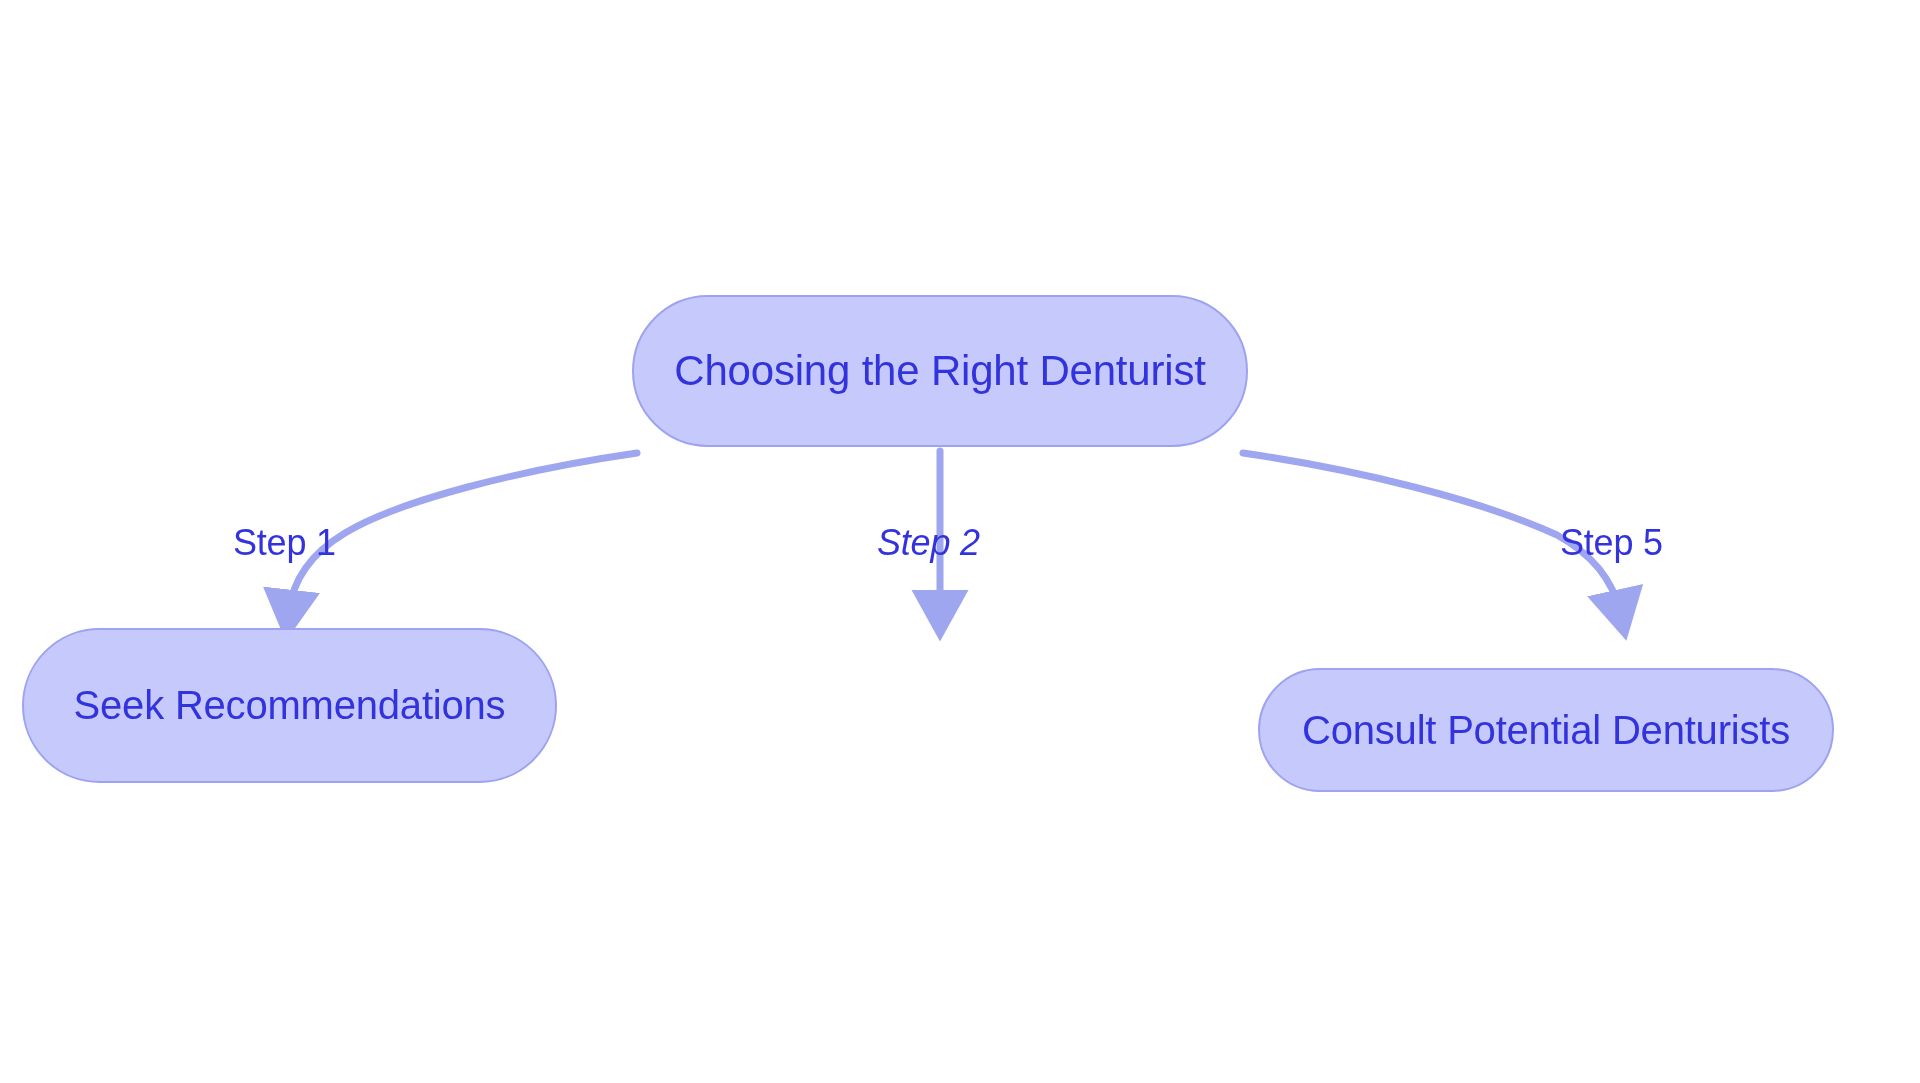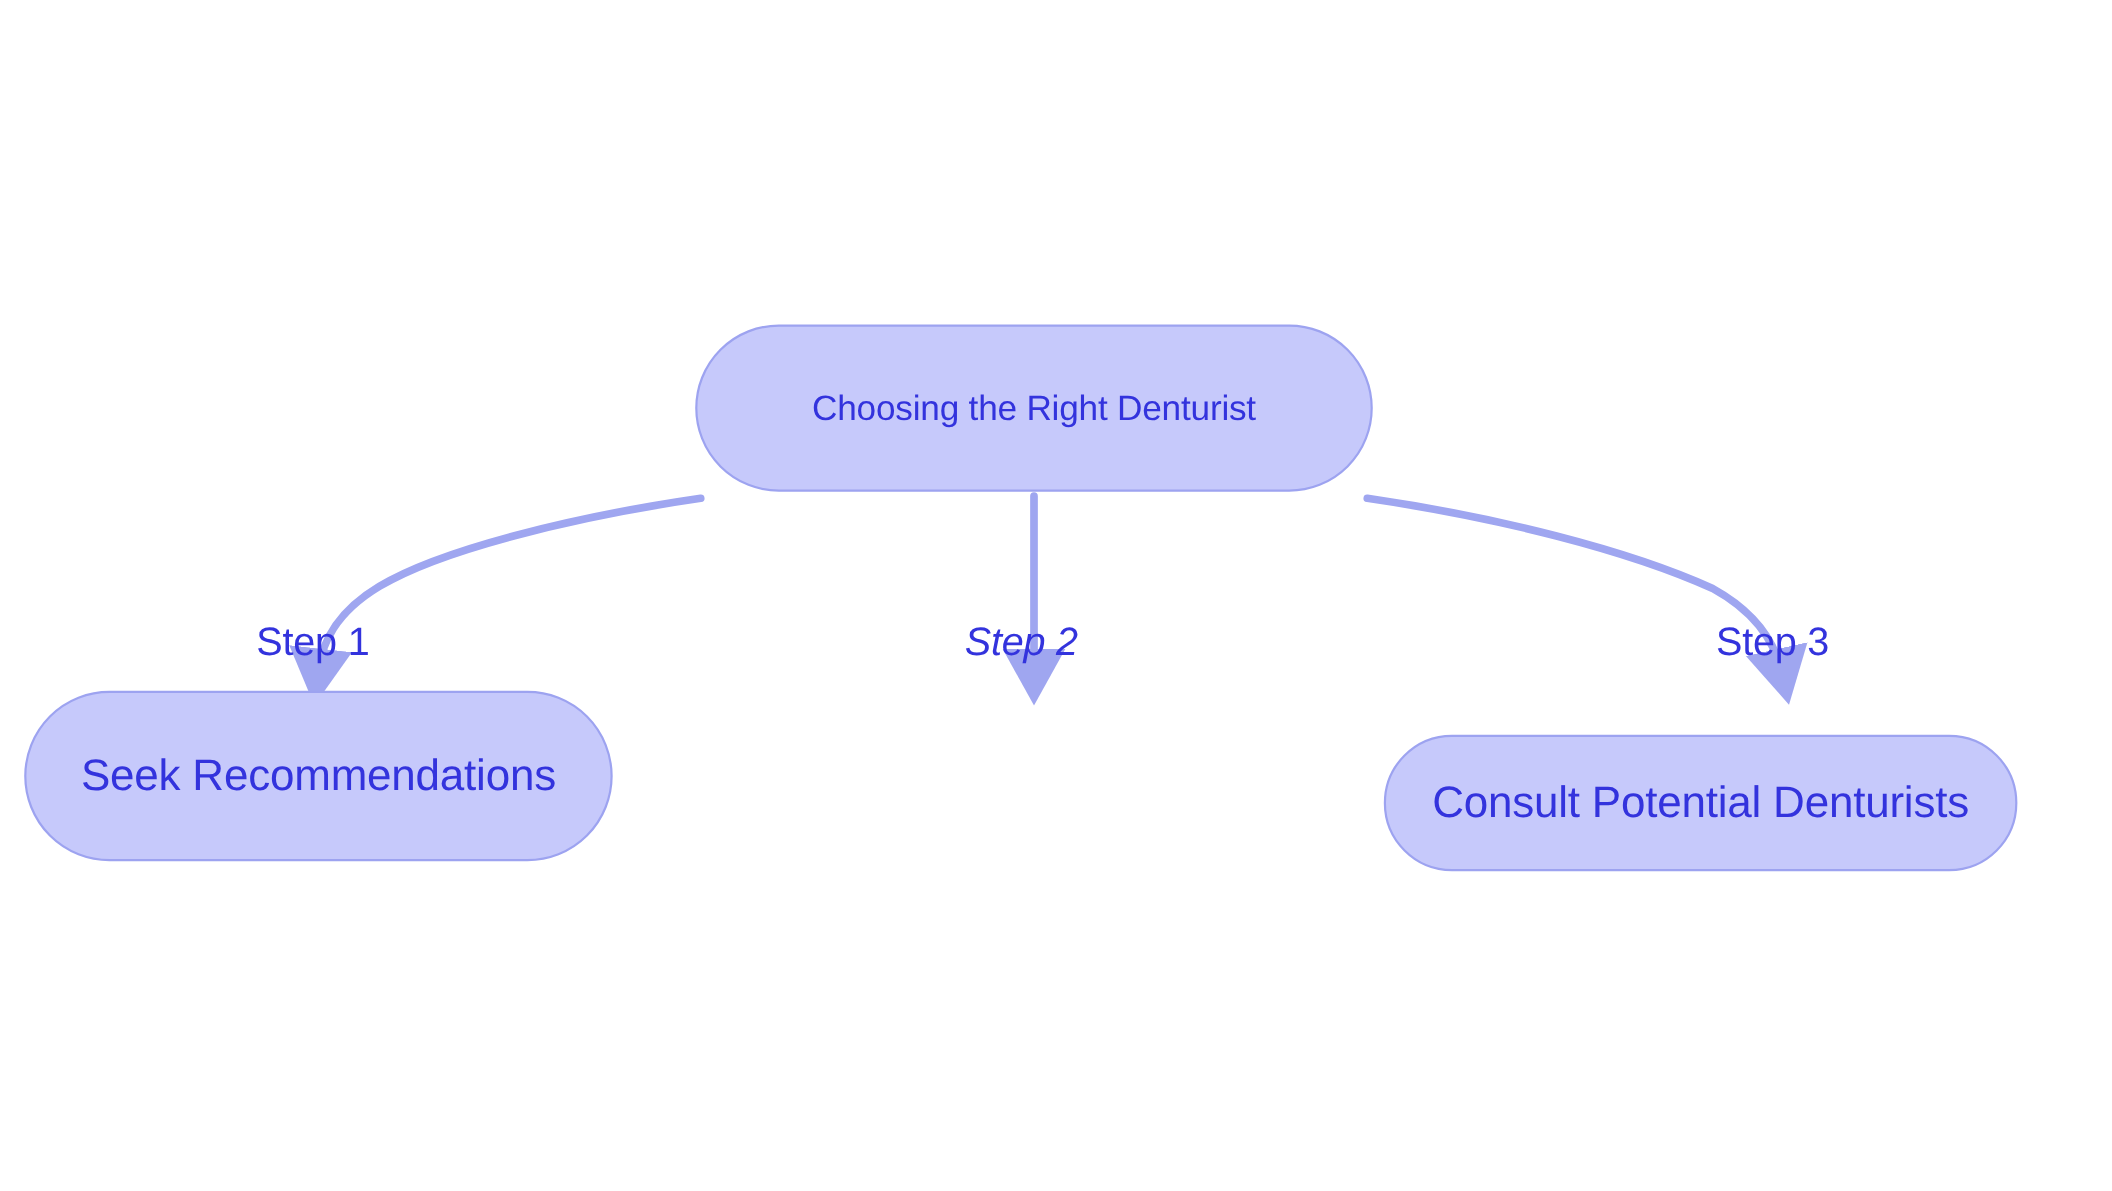--- a/index.html
+++ b/index.html
@@ -46,21 +46,21 @@
     letter-spacing: -0.2px;
     white-space: nowrap;
   }
   #node-root {
     left: 632px;
     top: 295px;
     width: 616px;
     height: 152px;
   }
   #node-root .node-label {
-    font-size: 32px;
+    font-size: 42px;
     text-align: right;
   }
   #node-step1 {
     left: 22px;
     top: 628px;
     width: 535px;
     height: 155px;
   }
   #node-step2 {
     left: 696px;
@@ -80,21 +80,20 @@
   }
   .edge-label {
     position: absolute;
     color: #3333dd;
     font-family: "Liberation Sans", sans-serif;
     font-size: 36px;
     font-weight: 400;
     letter-spacing: -0.2px;
     white-space: nowrap;
     background: transparent;
-    margin-top: 40px;
   }
   #edge-label-1 { left: 233px; top: 522px; }
   #edge-label-2 { left: 877px; top: 522px; font-style: italic; }
   #edge-label-3 { left: 1560px; top: 522px; }
 </style>
 </head>
 <body>
 
 <div id="diagram-canvas">
 
@@ -111,21 +110,21 @@
 
     <path d="M 1243,453 C 1360,470 1480,500 1557,535 C 1597,557 1614,585 1620,612" fill="none" stroke="#9fa6f0" stroke-width="7" stroke-linecap="round" marker-end="url(#arrowhead)"></path>
   </svg>
 
   <div class="flow-node root-node" id="node-root">
     <span class="node-label">Choosing the Right Denturist</span>
   </div>
 
   <div class="edge-label" id="edge-label-1">Step 1</div>
   <div class="edge-label" id="edge-label-2">Step 2</div>
-  <div class="edge-label" id="edge-label-3">Step 3</div>
+  <div class="edge-label" id="edge-label-3">Step 5</div>
 
   <div class="flow-node child-node" id="node-step1">
     <span class="node-label">Seek Recommendations</span>
   </div>
 
 
   <div class="flow-node child-node" id="node-step3">
     <span class="node-label">Consult Potential Denturists</span>
   </div>
 

